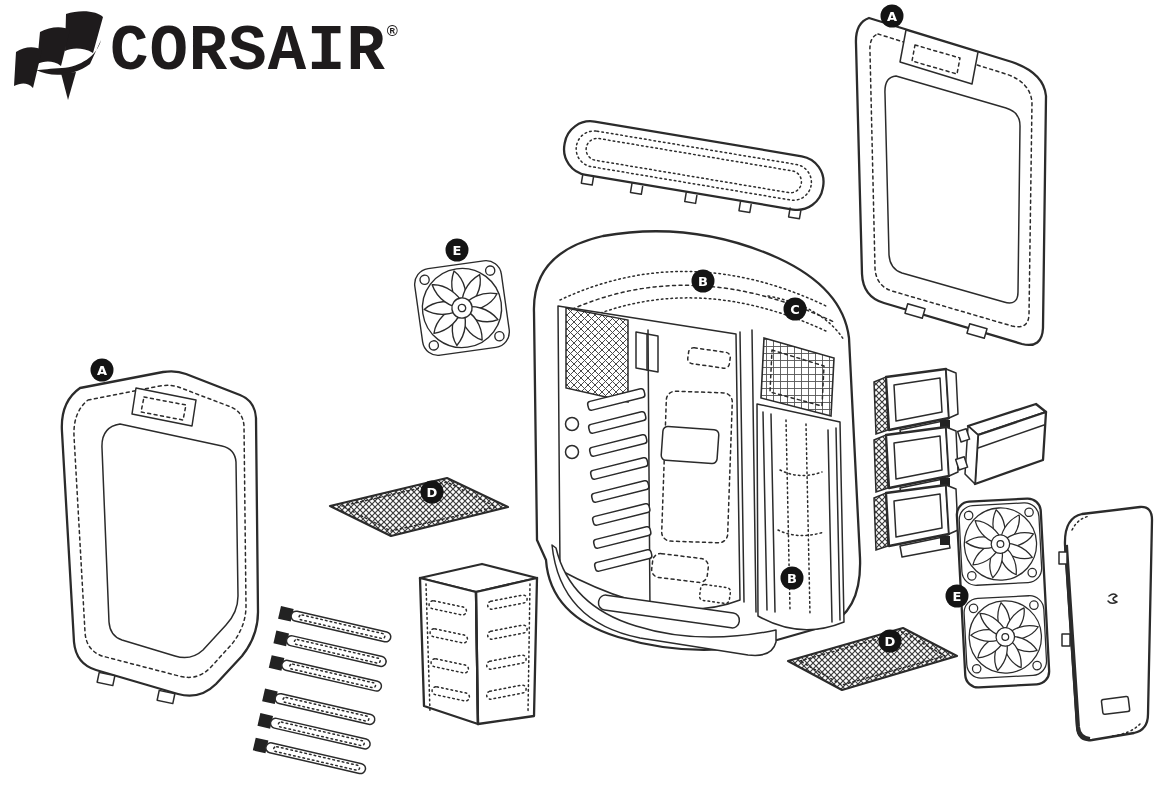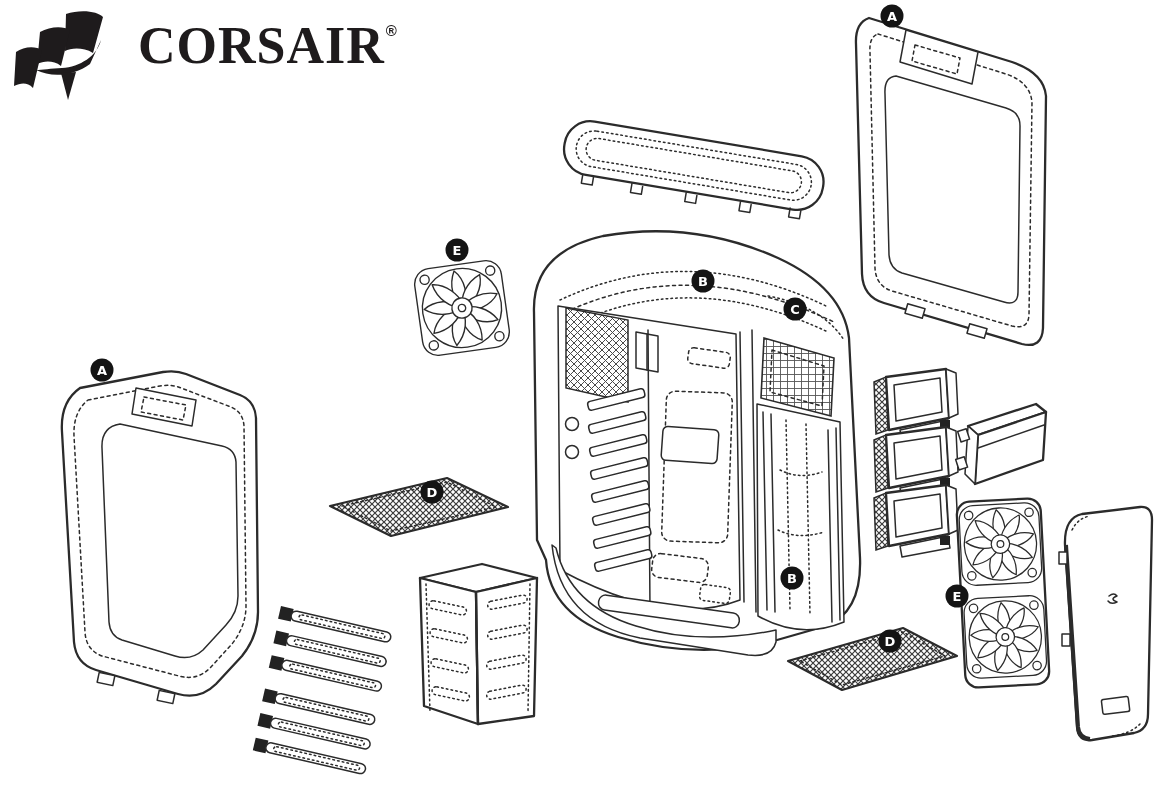--- a/index.html
+++ b/index.html
@@ -1,20 +1,20 @@
 <!DOCTYPE html>
 <html><head>
 <meta charset="utf-8">
 <style>
   html,body{margin:0;padding:0;background:#ffffff;}
   body{width:1172px;height:787px;position:relative;overflow:hidden;
        font-family:"Liberation Sans",sans-serif;}
   .logo{position:absolute;left:14px;top:10px;display:flex;align-items:flex-start;}
-  .logo .brand{font-family:Liberation Serif, serif;font-weight:bold;font-size:52px;
-       letter-spacing:1px;color:#1e1b1c;line-height:1;margin-top:10px;margin-left:28px;}
+  .logo .brand{font-family:Liberation Mono, monospace;font-weight:bold;font-size:64px;
+       letter-spacing:1px;color:#1e1b1c;line-height:1;margin-top:10px;}
   .logo .reg{font-size:15px;color:#1e1b1c;margin-top:12px;margin-left:1px;font-weight:bold;}
   svg.diagram{position:absolute;left:0;top:0;}
   
   .ln{fill:none;stroke:#2b2b2b;stroke-width:1.5;stroke-linejoin:round;stroke-linecap:round;}
   .ln2{fill:none;stroke:#2b2b2b;stroke-width:2.3;stroke-linejoin:round;stroke-linecap:round;}
   .fw{fill:#ffffff;stroke:#2b2b2b;stroke-width:1.5;stroke-linejoin:round;}
   .fw2{fill:#ffffff;stroke:#2b2b2b;stroke-width:2.3;stroke-linejoin:round;}
   .dash{stroke-dasharray:3 3.5;}
   .dot{stroke-dasharray:1.6 3.2;}
   .blk{fill:#222222;stroke:none;}

